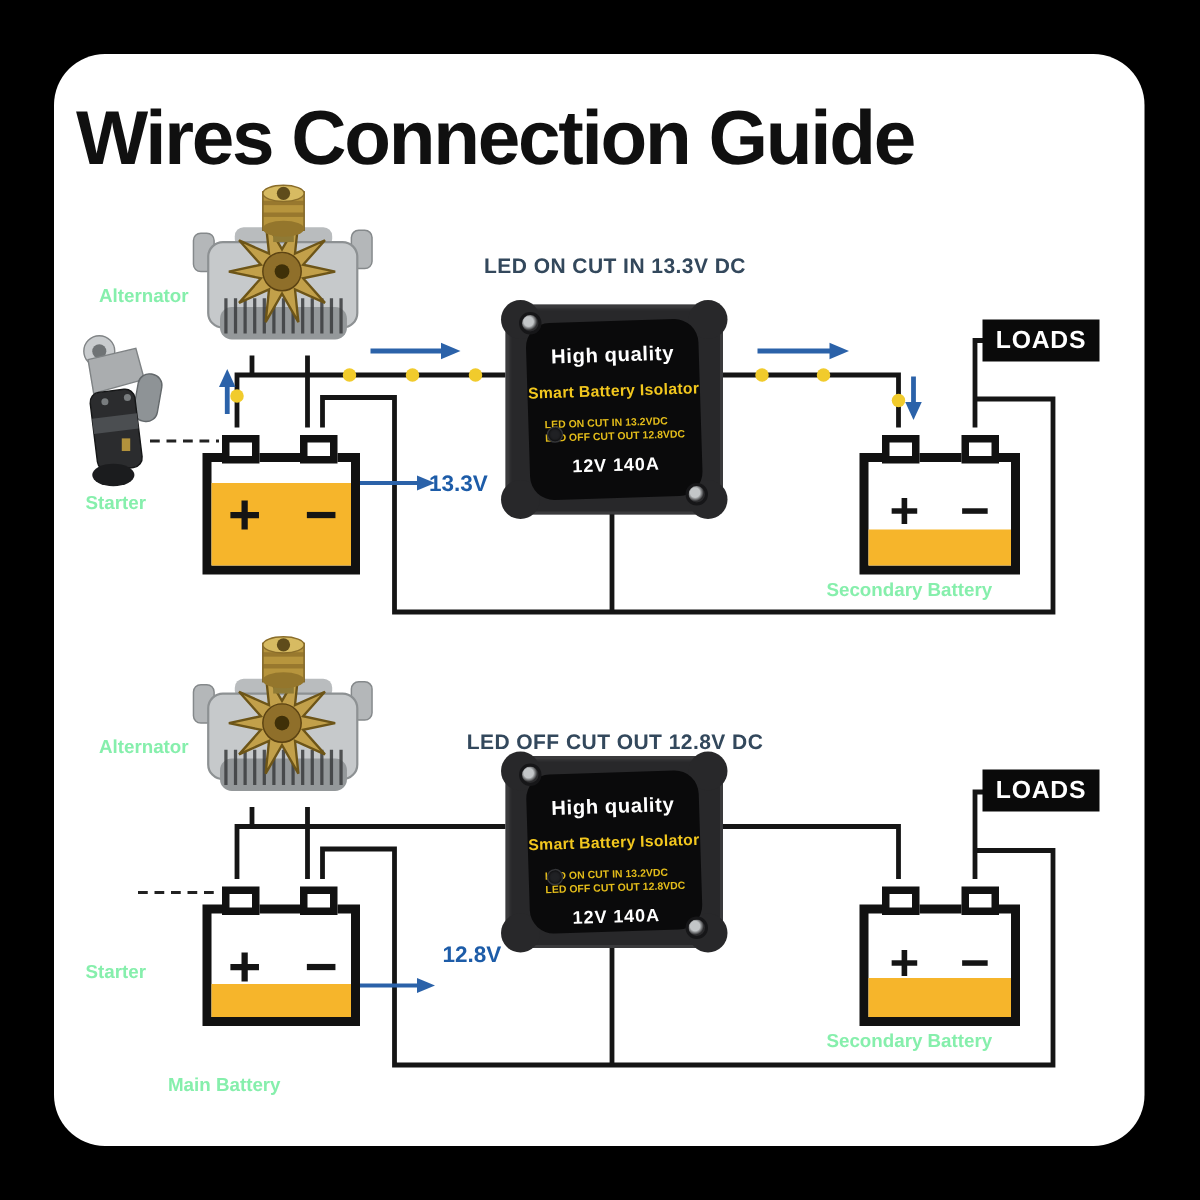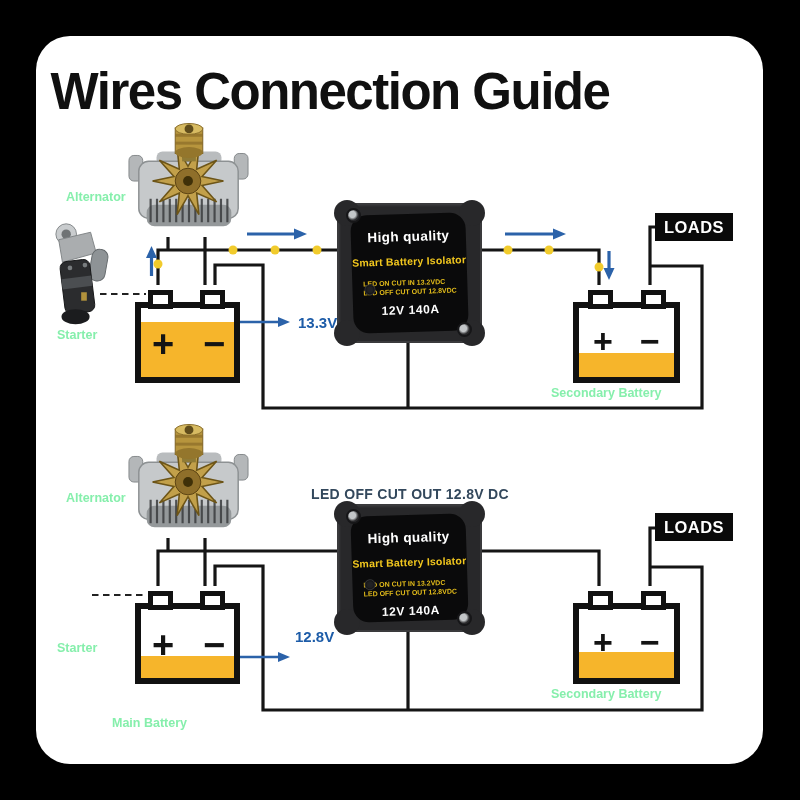--- a/index.html
+++ b/index.html
@@ -84,20 +84,21 @@
         <polygon points="566,234 553,228.5 553,239.5" stroke="none"></polygon>
       <path d="M609 251 V270" fill="none"></path>
         <polygon points="609,280 603.5,268 614.5,268" stroke="none"></polygon>
     </g>
     <g stroke="#2B62A9" stroke-width="2.6" fill="#2B62A9">
       <path d="M221 322 H279" fill="none"></path>
         <polygon points="290,322 278,317 278,327" stroke="none"></polygon>
     </g>
   </svg>
 
+  <div class="sub-title" style="top:169px;">LED ON CUT IN 13.3V DC</div>
 
   <svg class="art" style="left:127px;top:122px;" width="123" height="123" viewBox="0 0 125 125">
     <rect x="2" y="34" width="14" height="26" rx="5" fill="#b4b7b9" stroke="#85898b"></rect>
     <rect x="109" y="32" width="14" height="26" rx="5" fill="#b4b7b9" stroke="#85898b"></rect>
     <rect x="30" y="30" width="66" height="14" rx="6" fill="#b9bcbe"></rect>
     <rect x="12" y="40" width="101" height="58" rx="10" fill="#c6c9cb" stroke="#8d9193" stroke-width="1.5"></rect>
     <rect x="20" y="84" width="86" height="22" rx="8" fill="#94989a"></rect>
     <path d="M24 78 V102 M30.5 78 V102 M37 78 V102 M43.5 78 V102 M50 78 V102 M56.5 78 V102 M63 78 V102 M69.5 78 V102 M76 78 V102 M82.5 78 V102 M89 78 V102 M95.5 78 V102 M102 78 V102" stroke="#3a3c3e" stroke-width="2.2" opacity=".85"></path>
     <polygon points="98,60 76.3,64.6 91.1,81.2 70.8,72.1 73.1,94.2 62,75 50.9,94.2 53.2,72.1 32.9,81.2 47.7,64.6 26,60 47.7,55.4 32.9,38.8 53.2,47.9 50.9,25.8 62,45 73.1,25.8 70.8,47.9 91.1,38.8 76.3,55.4" fill="#c2a04a" stroke="#6d5518" stroke-width="1.6"></polygon>
     <circle cx="62" cy="60" r="13" fill="#8f6f2a" stroke="#5c4312"></circle>
@@ -127,21 +128,21 @@
   <div class="lbl" style="left:57px;top:328px;">Starter</div>
 
   <div class="battery" style="left:135px;top:302px;width:105px;height:81px;">
     <div class="terminal" style="left:7px;"></div>
     <div class="terminal" style="left:59px;"></div>
     <div class="charge" style="height:55px;"></div>
     <span class="sym" style="left:11px;top:17px;font-size:38px;">+</span>
     <span class="sym" style="left:62px;top:17px;font-size:38px;">−</span>
   </div>
 
-  <div class="voltage" style="left:298px;top:314px;">13.3V</div>
+  <div class="voltage" style="left:286px;top:314px;">13.3V</div>
 
   <div class="isolator" style="left:337px;top:203px;height:140px;">
     <div class="iso-corner tl"></div>
     <div class="iso-corner tr"></div>
     <div class="iso-corner bl"></div>
     <div class="iso-corner br"></div>
     <div class="iso-screw tl"></div>
     <div class="iso-screw br"></div>
     <div class="iso-label">
       <div class="iso-brand">High quality</div>

